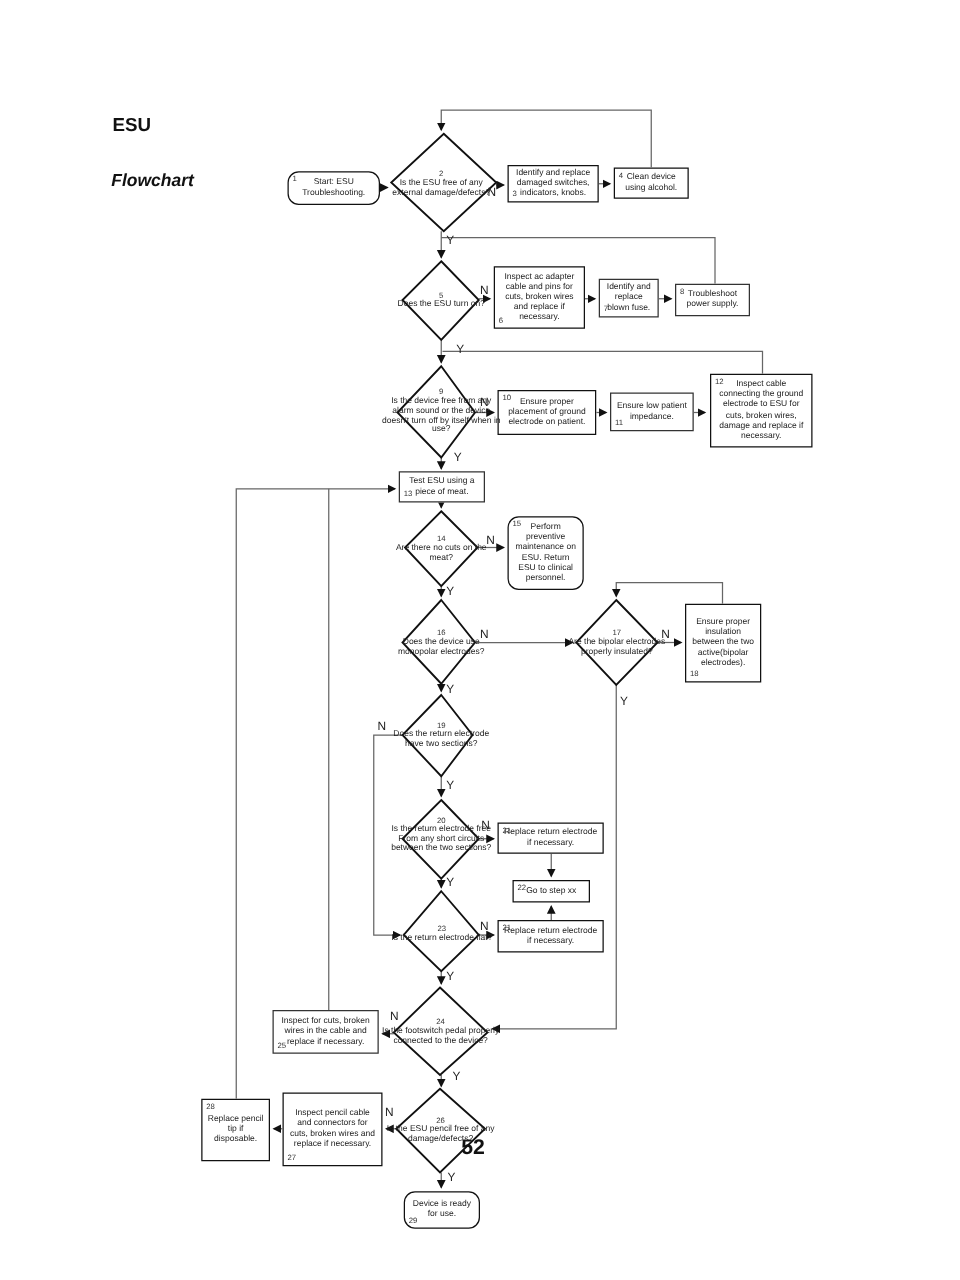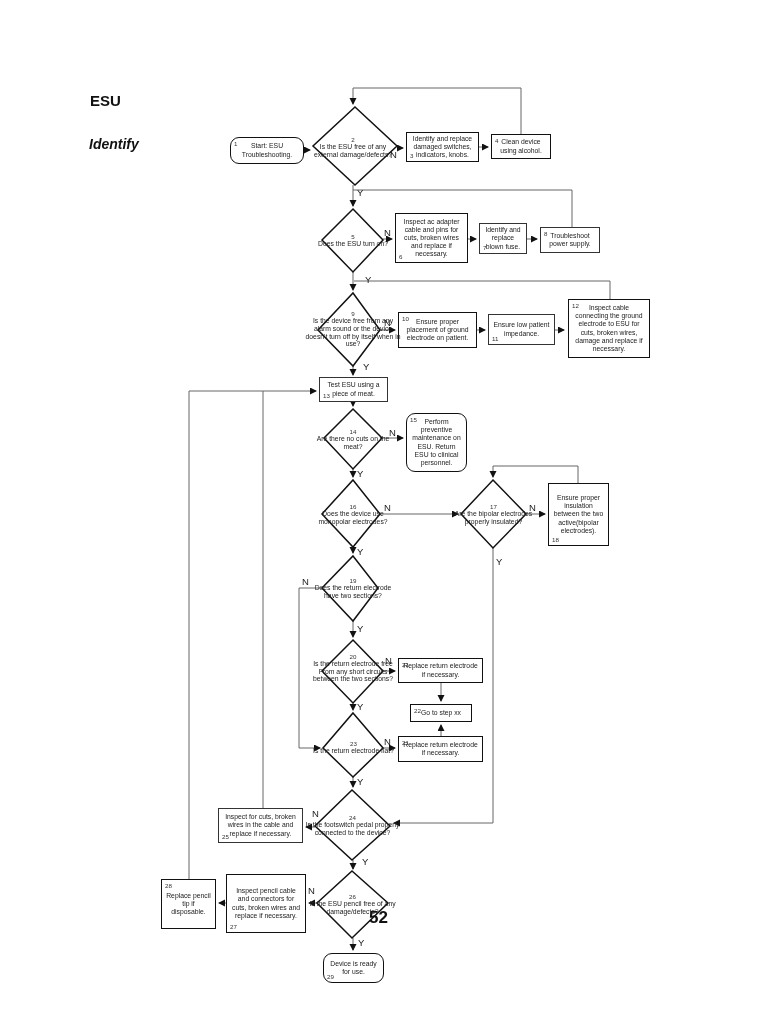--- a/index.html
+++ b/index.html
@@ -22,21 +22,21 @@
          text-align:center;font-size:6.8px;line-height:1.15;color:#222;z-index:3;pointer-events:none;}
   .dnum{font-size:6.2px;color:#333;}
   .edge-label{position:absolute;font-size:9.5px;color:#222;z-index:3;}
 </style>
 </head>
 <body>
 
 <div class="page">
 
   <div class="title">ESU</div>
-  <div class="subtitle">Identify</div>
+  <div class="subtitle">Flowchart</div>
   <div class="pagenum">52</div>
 
   <svg class="wires" width="768" height="1024" viewBox="0 0 768 1024">
     <defs>
       <marker id="arr" markerUnits="userSpaceOnUse" markerWidth="9" markerHeight="8" refX="6" refY="3.5" orient="auto">
         <path d="M0,0 L7,3.5 L0,7 Z" fill="#111"></path>
       </marker>
     </defs>
     <g stroke="#666" stroke-width="1" fill="none">
       <polyline points="304,150 310,150" marker-end="url(#arr)"></polyline>

